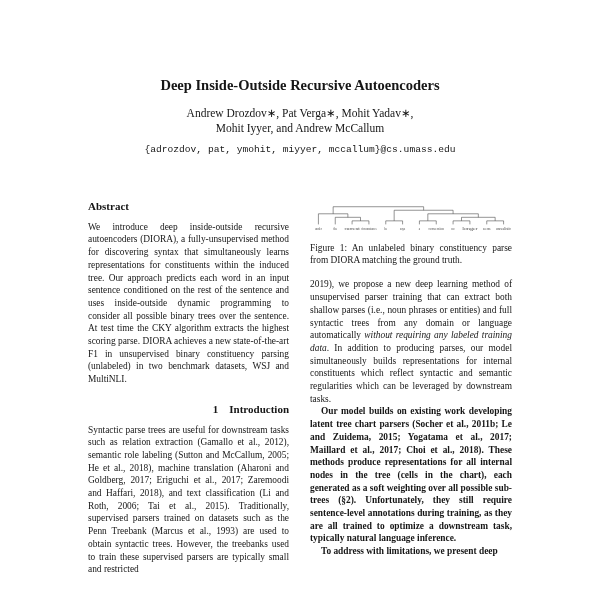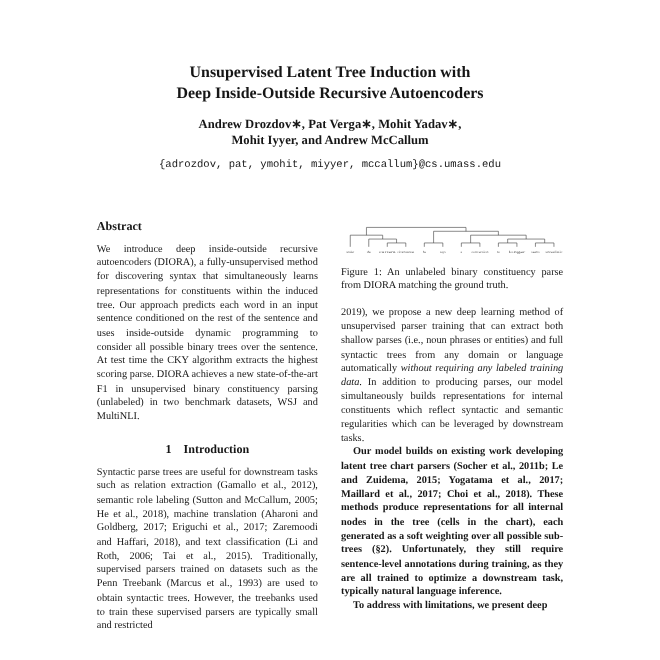--- a/index.html
+++ b/index.html
@@ -7,43 +7,43 @@
   .page {
     position: relative;
     width: 600px; height: 600px;
     background: #fff;
     overflow: hidden;
     font-family: "Liberation Serif", serif;
     color: #161616;
   }
   .header { text-align: center; padding-top: 57px; }
   .title { font-size: 14.5px; font-weight: bold; line-height: 19px; margin: 0; }
-  .authors { font-size: 11.5px; font-weight: bold; line-height: 15px; margin: 11px 0 0; }
+  .authors { font-size: 11.5px; font-weight: normal; line-height: 15px; margin: 11px 0 0; }
   .affiliation { font-size: 11px; line-height: 13.5px; margin: 5px 0 0; }
   .email { font-family: "Liberation Mono", "DejaVu Sans Mono", monospace; font-size: 9.6px; margin: 8px 0 16px; }
   .columns { display: flex; gap: 21px; margin: 45px 88px 0; }
   .col { width: 202px; font-size: 9.4px; line-height: 12.7px; text-align: justify; }
   .abstract-heading { text-align: left; font-size: 11px; font-weight: bold; margin: 0 0 8px; }
-  .section-heading { font-size: 11px; font-weight: bold; text-align: center; margin: 17px 0 8px; }
+  .section-heading { font-size: 11px; font-weight: bold; text-align: right; margin: 17px 0 8px; }
   p { margin: 0; }
   .indent { text-indent: 11px; }
   .para-gap { margin-top: 0; font-weight: bold; }
   figure { margin: 2px 0 12px; }
   svg.tree { width: 202px; height: 33px; display: block; }
   .figcaption { font-size: 9.4px; line-height: 12.2px; margin-top: 7px; text-align: justify; }
   em { font-style: italic; }
 </style>
 </head>
 <body>
 
 <div class="page">
 
   <div class="header">
     <h1 class="title">
-      <span>Unsupervised Latent Tree Induction with</span><br>
+      <br>
       <span>Deep Inside-Outside Recursive Autoencoders</span>
     </h1>
     <div class="authors">
       <span>Andrew Drozdov∗,  Pat Verga∗,  Mohit Yadav∗,</span><br>
       <span>Mohit Iyyer,  and Andrew McCallum</span>
     </div>
     <div class="email">{adrozdov, pat, ymohit, miyyer, mccallum}@cs.umass.edu</div>
   </div>
 
   <div class="columns">

